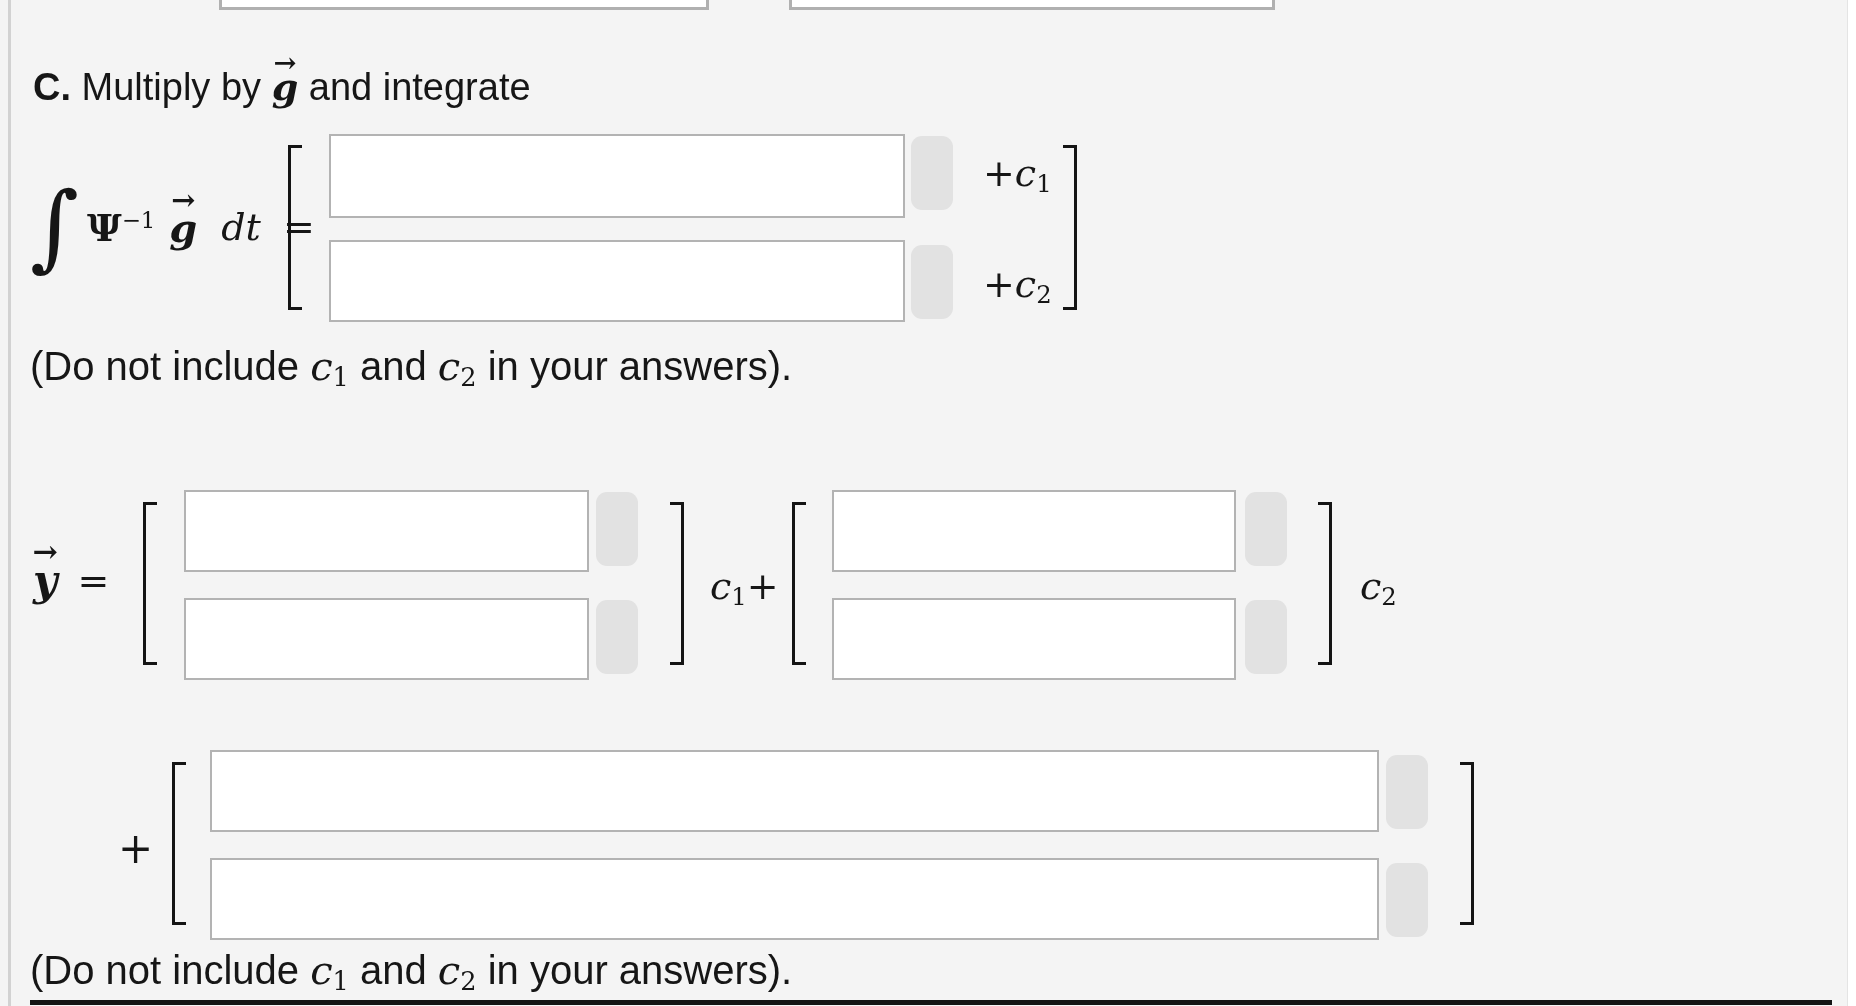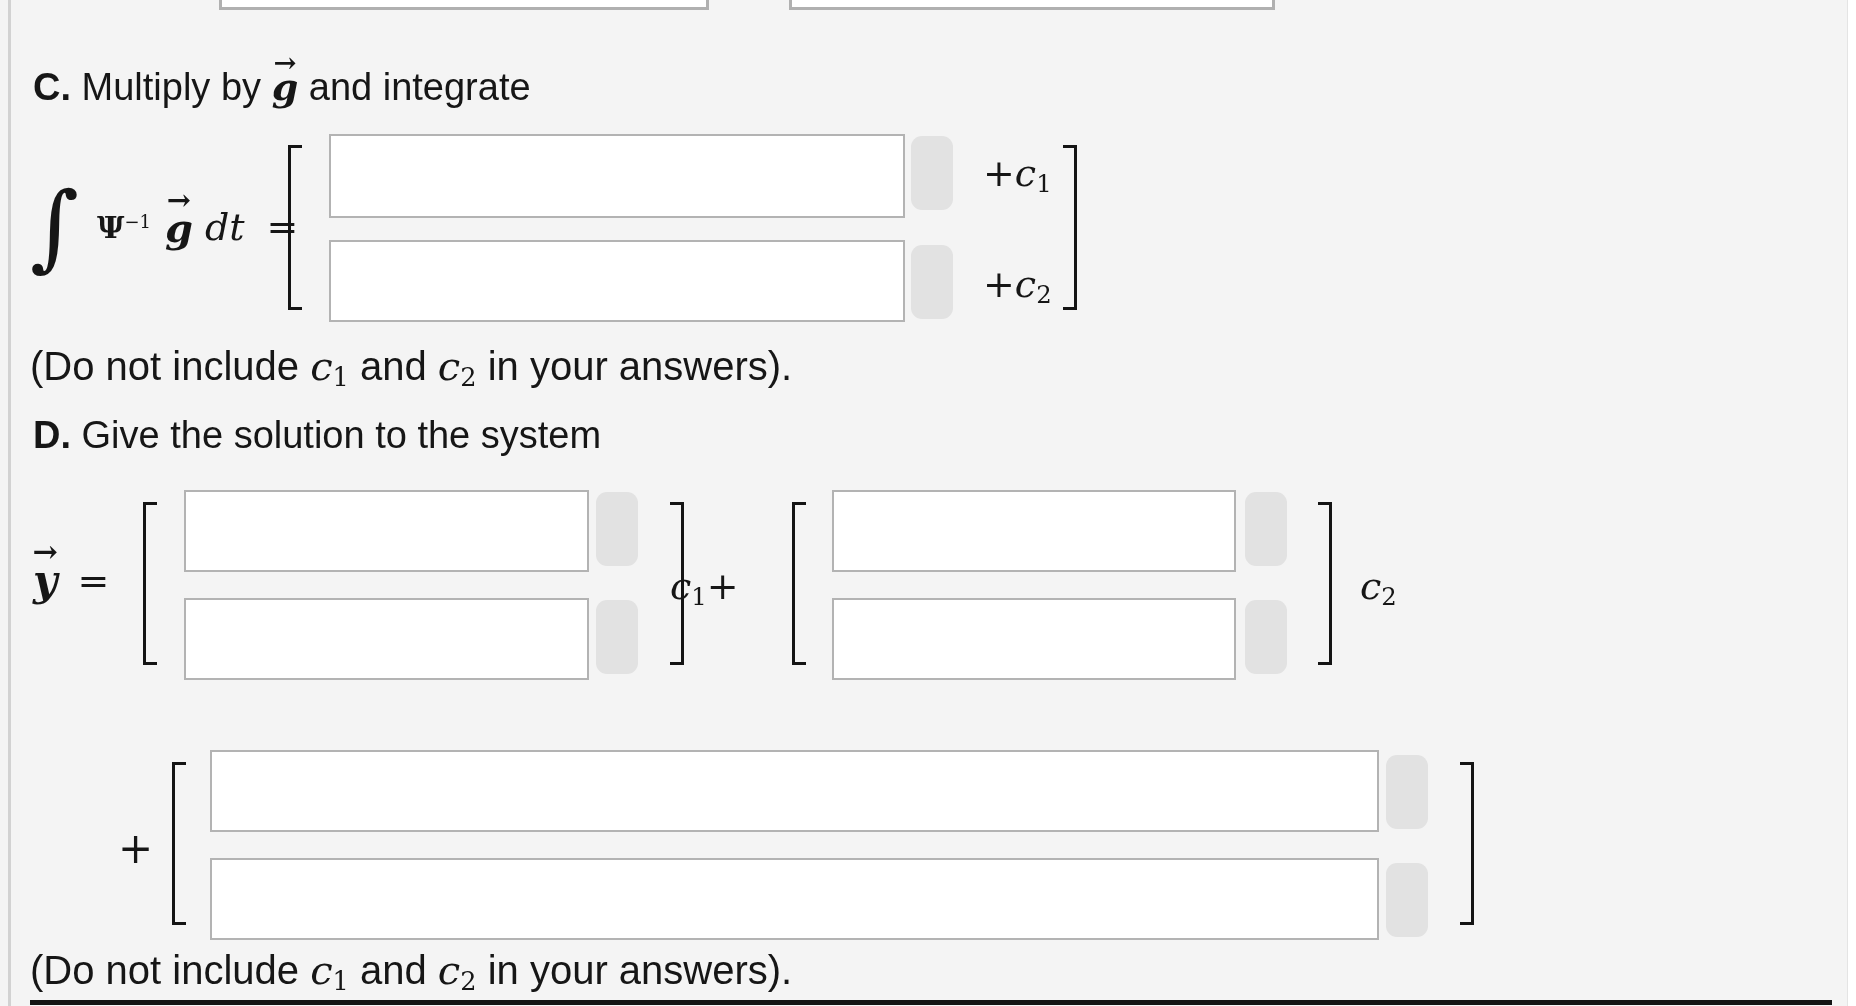--- a/index.html
+++ b/index.html
@@ -61,56 +61,53 @@
 
   <input class="abs top-sliver" style="left: 219px; width: 490px;" value="">
   <input class="abs top-sliver" style="left: 789px; width: 486px;" value="">
 
   <div class="abs heading" style="left:33px; top:66px;">
     <b>C.</b><span> Multiply by </span><span class="vec mb"><span class="arr">→</span><span>g</span></span><span> and integrate</span>
   </div>
 
   <div class="abs" style="left:30px; top:182px; height:90px; display:flex; align-items:center;">
     <span class="mu" style="font-size:94px; line-height:90px;">∫</span>
-    <span style="margin-left:18px; font-size:30px;"><span class="mbu">Ψ</span><sup class="msup">−1</sup></span>
+    <span style="margin-left:8px; font-size:38px;"><span class="mbu">Ψ</span><sup class="msup">−1</sup></span>
     <span class="vec mb" style="margin-left:14px; font-size:40px;"><span class="arr">→</span><span>g</span></span>
-    <span class="m" style="margin-left:12px; font-size:38px;">dt</span>
+    <span class="m" style="margin-left:24px; font-size:38px;">dt</span>
     <span class="mu" style="margin-left:22px; font-size:38px;">=</span>
   </div>
 
   <div class="abs brk-l" style="left:288px; top:145px; height:165px;"></div>
   <input class="abs ans" style="left: 329px; top: 134px; width: 576px; height: 84px;" value="">
   <div class="abs tab" style="left:911px; top:136px;"></div>
   <div class="abs coef" style="left:983px; top:153px;"><span class="mu" style="font-style:italic;">+c</span><sub class="msub">1</sub></div>
   <input class="abs ans" style="left: 329px; top: 240px; width: 576px;" value="">
   <div class="abs tab" style="left:911px; top:245px;"></div>
   <div class="abs coef" style="left:983px; top:264px;"><span class="mu" style="font-style:italic;">+c</span><sub class="msub">2</sub></div>
   <div class="abs brk-r" style="left:1063px; top:145px; height:165px;"></div>
 
   <div class="abs note" style="left:30px; top:344px;">
     <span>(Do not include </span><span class="m">c</span><sub class="msub">1</sub><span> and </span><span class="m">c</span><sub class="msub">2</sub><span> in your answers).</span>
   </div>
 
-  <div class="abs heading" style="left:33px; top:414px;">
-    <b>D.</b><span> Give the solution to the system</span>
-  </div>
 
   <div class="abs" style="left:33px; top:556px; display:flex; align-items:center;">
     <span class="vec mb" style="font-size:42px;"><span class="arr">→</span><span>y</span></span>
     <span class="mu" style="margin-left:20px; font-size:38px;">=</span>
   </div>
 
   <div class="abs brk-l" style="left:143px; top:502px; height:163px;"></div>
   <input class="abs ans" style="left: 184px; top: 490px; width: 405px;" value="">
   <div class="abs tab" style="left:596px; top:492px;"></div>
   <input class="abs ans" style="left: 184px; top: 598px; width: 405px;" value="">
   <div class="abs tab" style="left:596px; top:600px;"></div>
   <div class="abs brk-r" style="left:670px; top:502px; height:163px;"></div>
 
-  <div class="abs coef" style="left:670px; top:566px;"><span class="m">c</span><sub class="msub">1</sub><span class="mu">+</span></div>
+  <div class="abs coef" style="left:710px; top:566px;"><span class="m">c</span><sub class="msub">1</sub><span class="mu">+</span></div>
 
   <div class="abs brk-l" style="left:792px; top:502px; height:163px;"></div>
   <input class="abs ans" style="left: 832px; top: 490px; width: 404px;" value="">
   <div class="abs tab" style="left:1245px; top:492px;"></div>
   <input class="abs ans" style="left: 832px; top: 598px; width: 404px;" value="">
   <div class="abs tab" style="left:1245px; top:600px;"></div>
   <div class="abs brk-r" style="left:1318px; top:502px; height:163px;"></div>
 
   <div class="abs coef" style="left:1360px; top:566px;"><span class="m">c</span><sub class="msub">2</sub></div>
 

